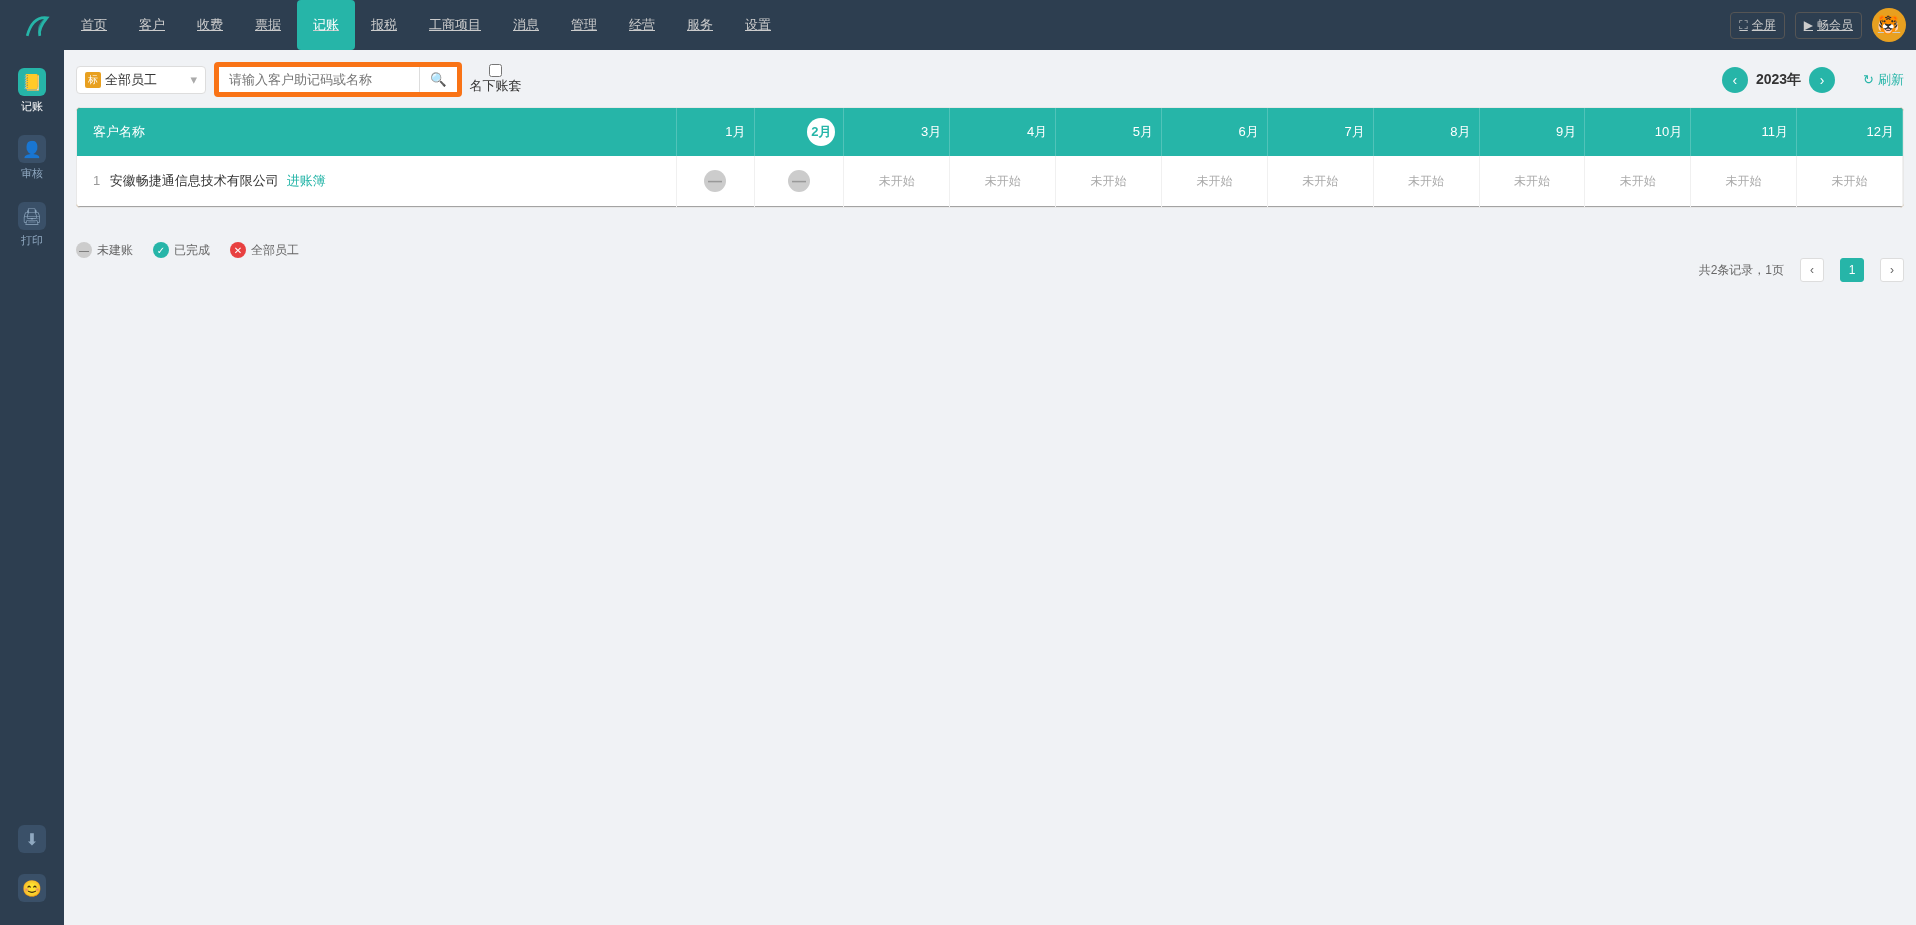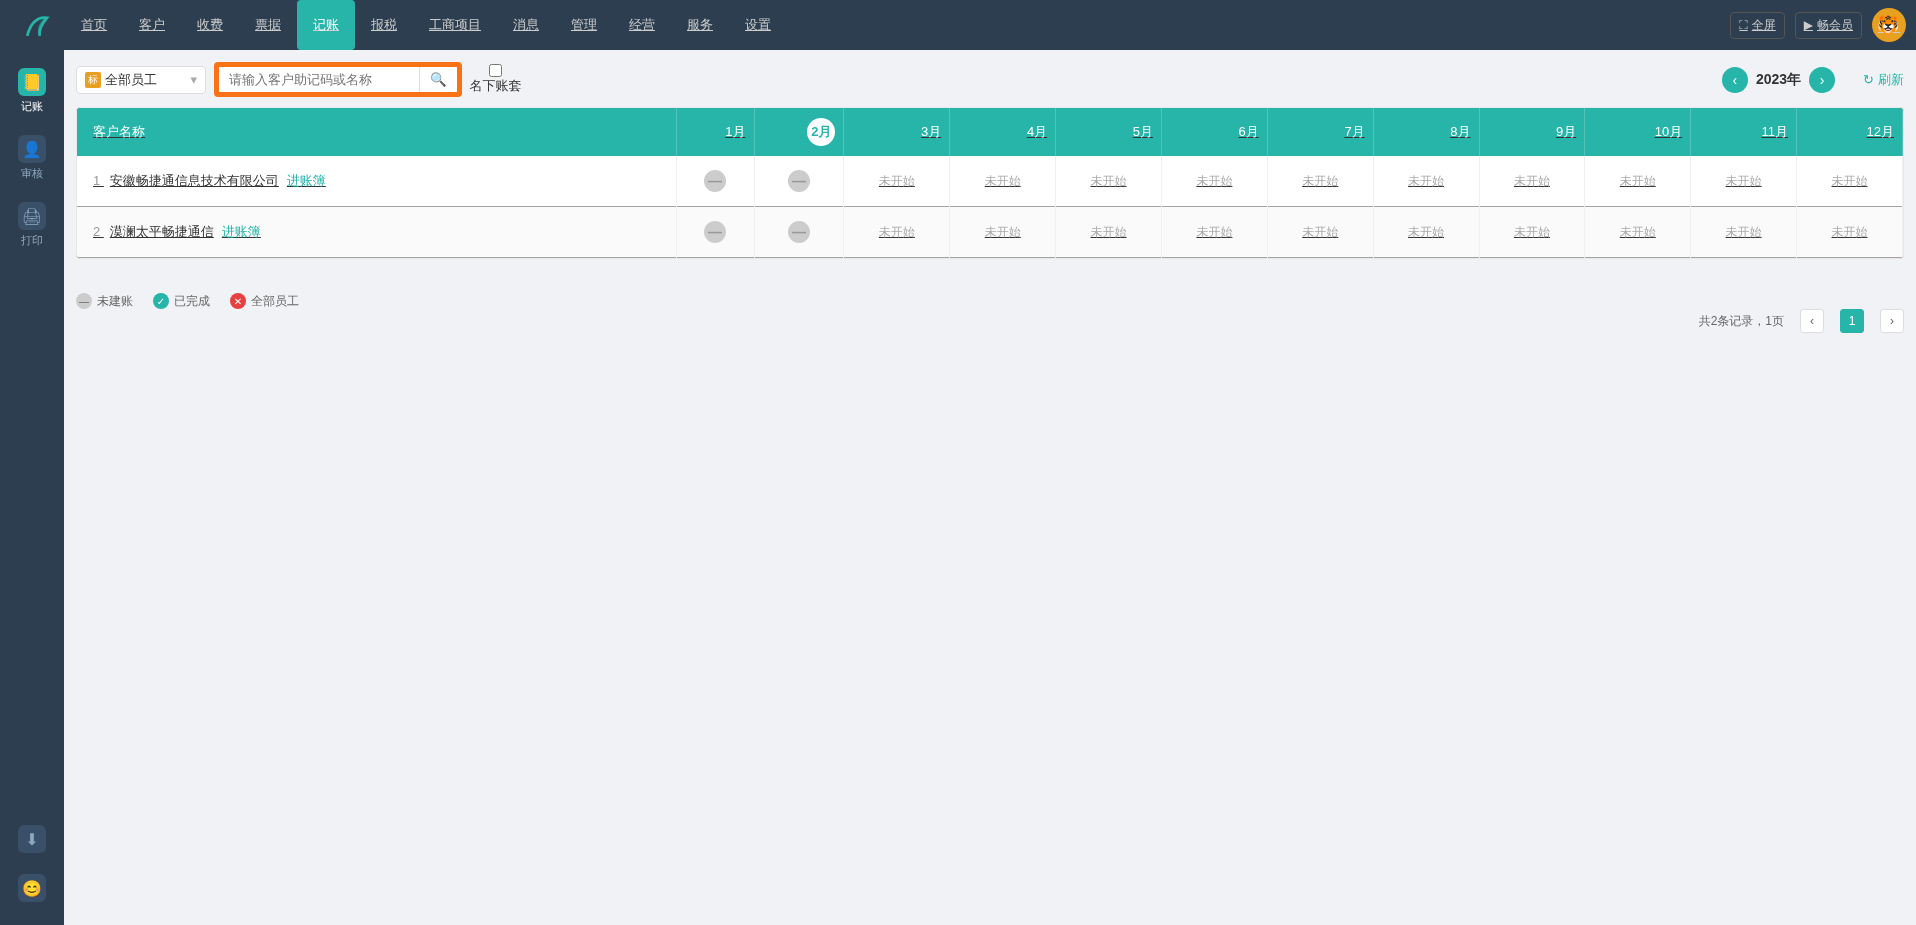--- a/index.html
+++ b/index.html
@@ -233,21 +233,20 @@
       font-size: 13px;
       margin-left: 20px;
     }
 
     
     .table-wrap {
       background: #a16207;
       border-radius: 4px;
       overflow: hidden;
       border: 1px solid #e8e8e8;
-      text-decoration: underline;
     }
     .table-scroll { overflow-x: auto; }
     table {
       width: 100%;
       border-collapse: collapse;
       min-width: 900px;
     }
     thead tr {
       background: #26b5a8;
       color: #fff;
@@ -503,35 +502,20 @@
                 <td style="color: rgb(170, 170, 170); font-size: 12px;">未开始</td>
                 <td style="color: rgb(170, 170, 170); font-size: 12px;">未开始</td>
                 <td style="color: rgb(170, 170, 170); font-size: 12px;">未开始</td>
                 <td style="color: rgb(170, 170, 170); font-size: 12px;">未开始</td>
                 <td style="color: rgb(170, 170, 170); font-size: 12px;">未开始</td>
                 <td style="color: rgb(170, 170, 170); font-size: 12px;">未开始</td>
                 <td style="color: rgb(170, 170, 170); font-size: 12px;">未开始</td>
                 <td style="color: rgb(170, 170, 170); font-size: 12px;">未开始</td>
                 <td style="color: rgb(170, 170, 170); font-size: 12px;">未开始</td>
               </tr>
-              <tr>
-                <td style="text-align: left; padding-left: 16px;"><span style="color: rgb(153, 153, 153); margin-right: 6px;">2 </span><span style="color: rgb(51, 51, 51);">漠澜太平畅捷通信</span><a class="client-link" href="#">进账簿</a></td>
-                <td><span class="dash-circle">—</span></td>
-                <td><span class="dash-circle">—</span></td>
-                <td style="color: rgb(170, 170, 170); font-size: 12px;">未开始</td>
-                <td style="color: rgb(170, 170, 170); font-size: 12px;">未开始</td>
-                <td style="color: rgb(170, 170, 170); font-size: 12px;">未开始</td>
-                <td style="color: rgb(170, 170, 170); font-size: 12px;">未开始</td>
-                <td style="color: rgb(170, 170, 170); font-size: 12px;">未开始</td>
-                <td style="color: rgb(170, 170, 170); font-size: 12px;">未开始</td>
-                <td style="color: rgb(170, 170, 170); font-size: 12px;">未开始</td>
-                <td style="color: rgb(170, 170, 170); font-size: 12px;">未开始</td>
-                <td style="color: rgb(170, 170, 170); font-size: 12px;">未开始</td>
-                <td style="color: rgb(170, 170, 170); font-size: 12px;">未开始</td>
-              </tr>
             </tbody>
         </table>
       </div>
     </div>
 
     <div class="page-footer">
       <div class="legend-item">
         <span class="legend-dot-gray">—</span>
         <span>未建账</span>
       </div>

